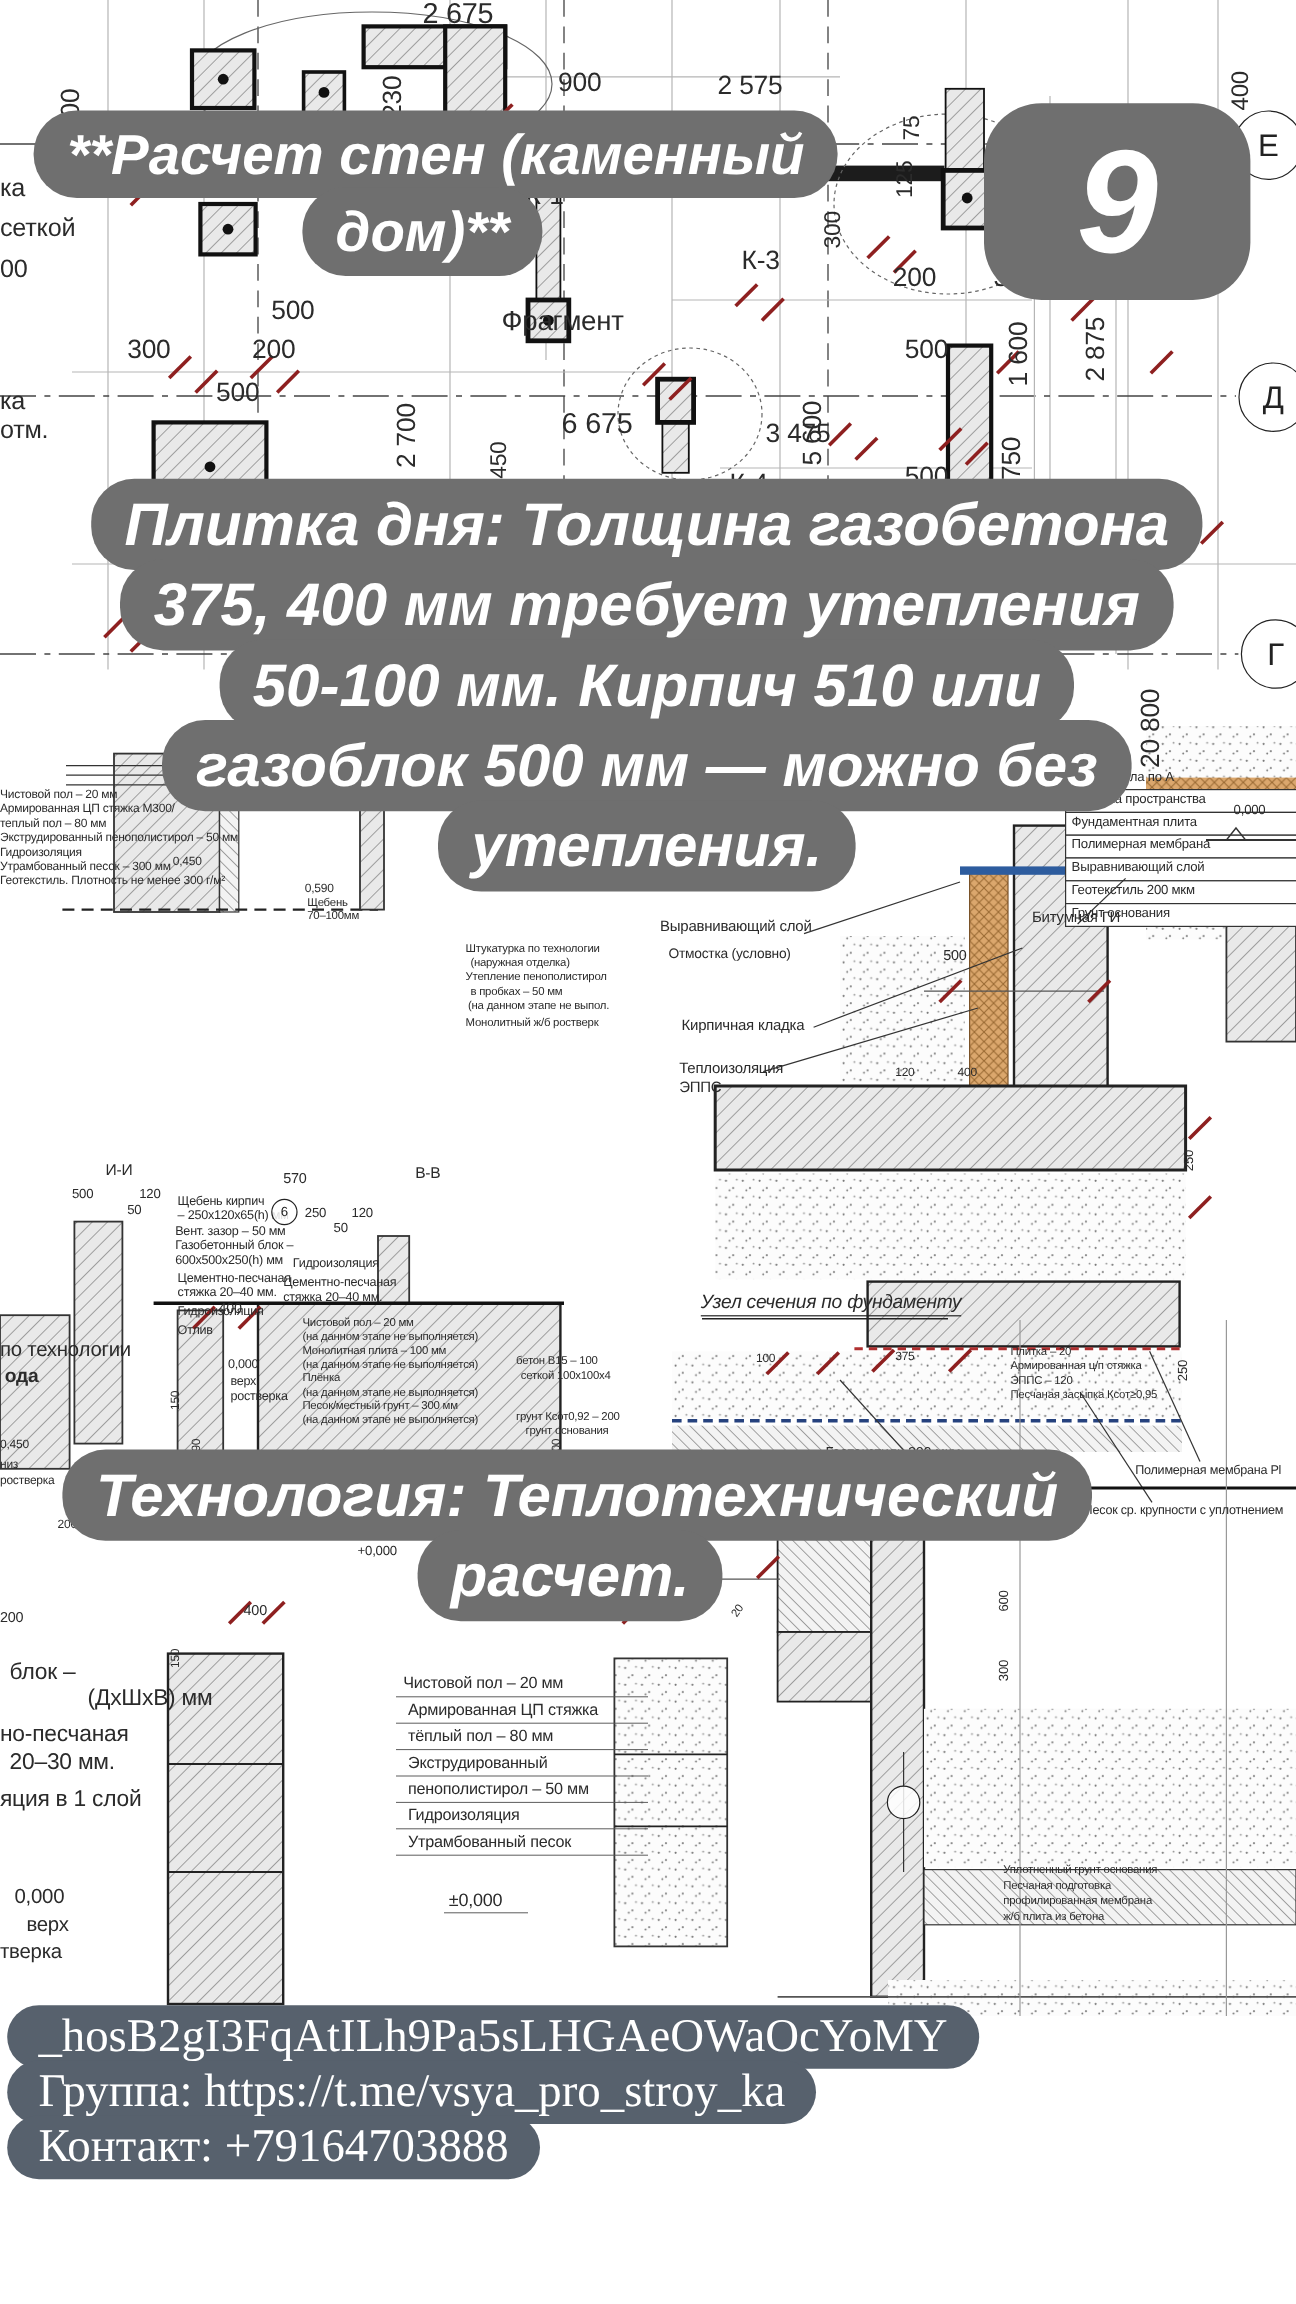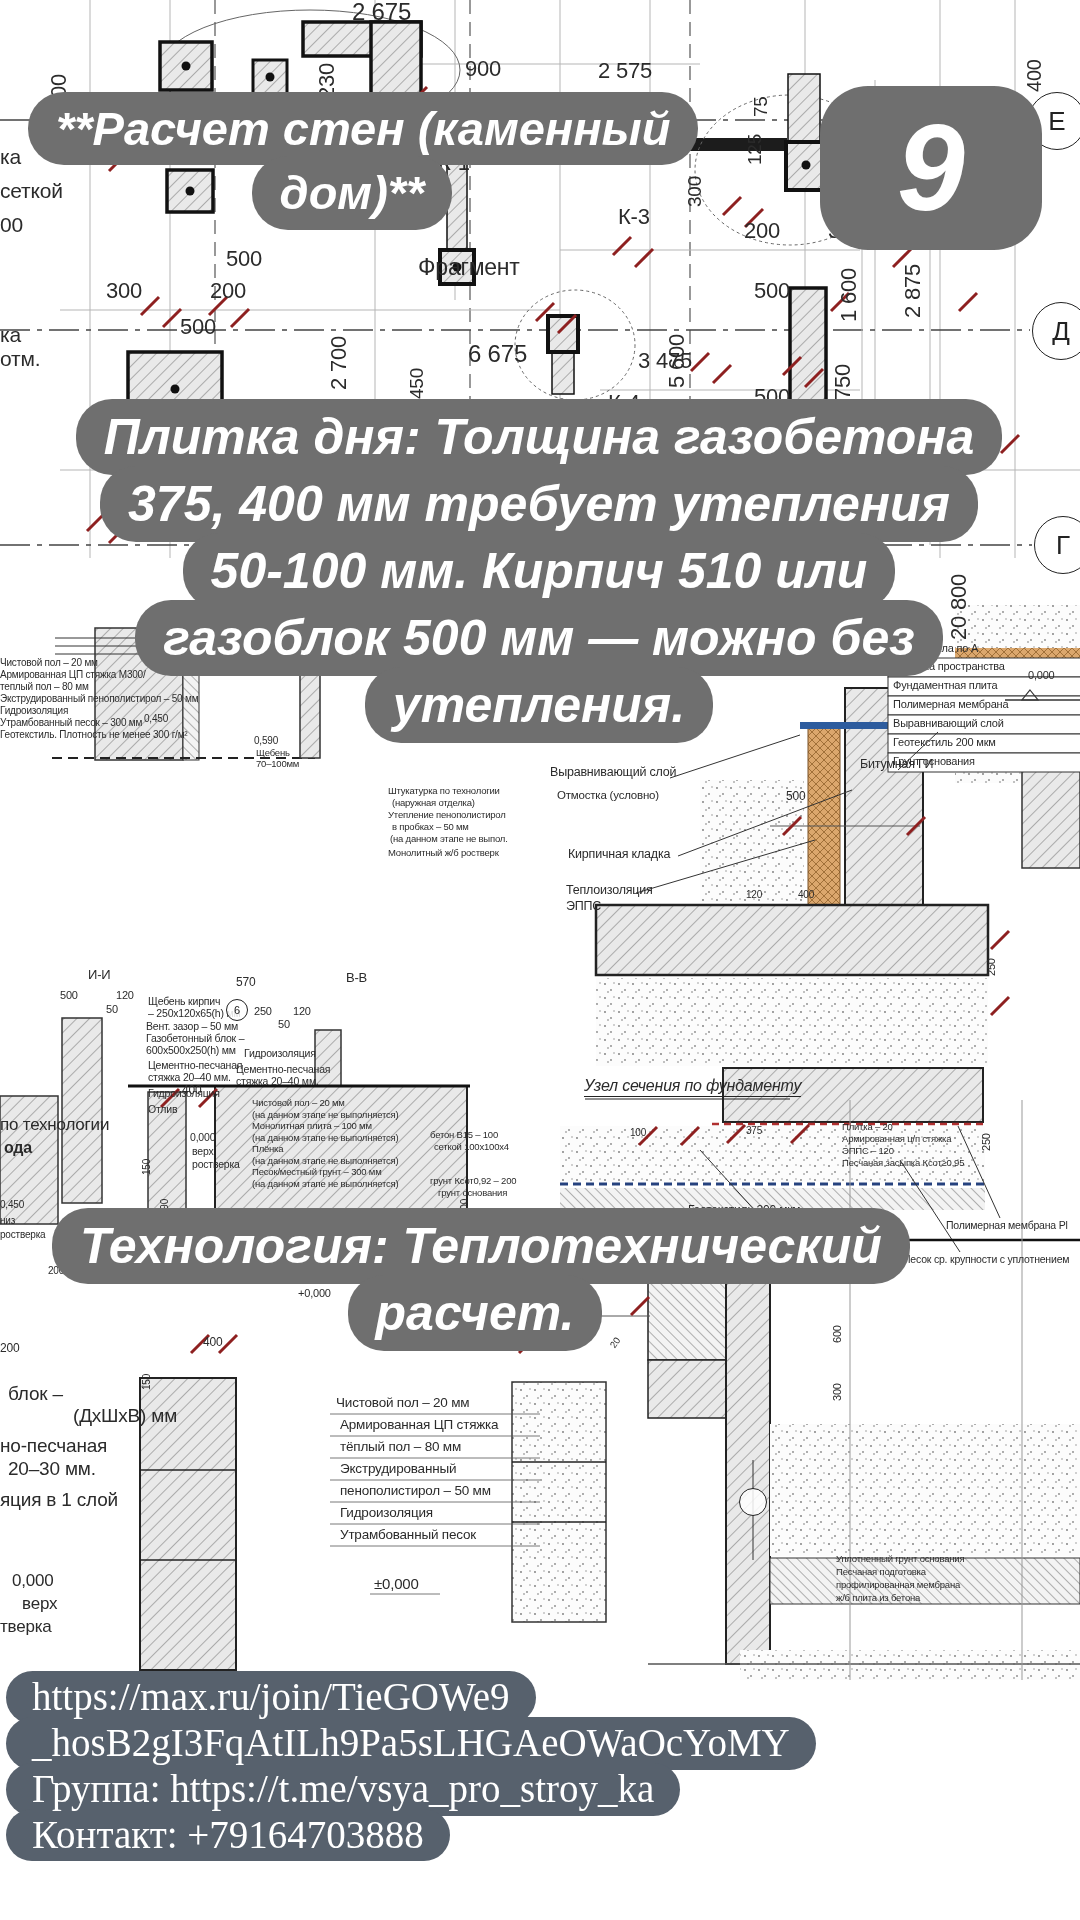--- a/index.html
+++ b/index.html
@@ -467,17 +467,16 @@
     <span>газоблок 500 мм — можно без</span>
     <span>утепления.</span>
   </div>
 
 <div id="tech-ov" class="ov">
     <span>Технология: Теплотехнический</span>
     <span>расчет.</span>
   </div>
 
 <div id="contacts-ov" class="ov">
-    <span>https://max.ru/join/TieGOWe9</span>
     <span>_hosB2gI3FqAtILh9Pa5sLHGAeOWaOcYoMY</span>
     <span>Группа: https://t.me/vsya_pro_stroy_ka</span>
     <span>Контакт: +79164703888</span>
   </div>
 
 </body></html>

